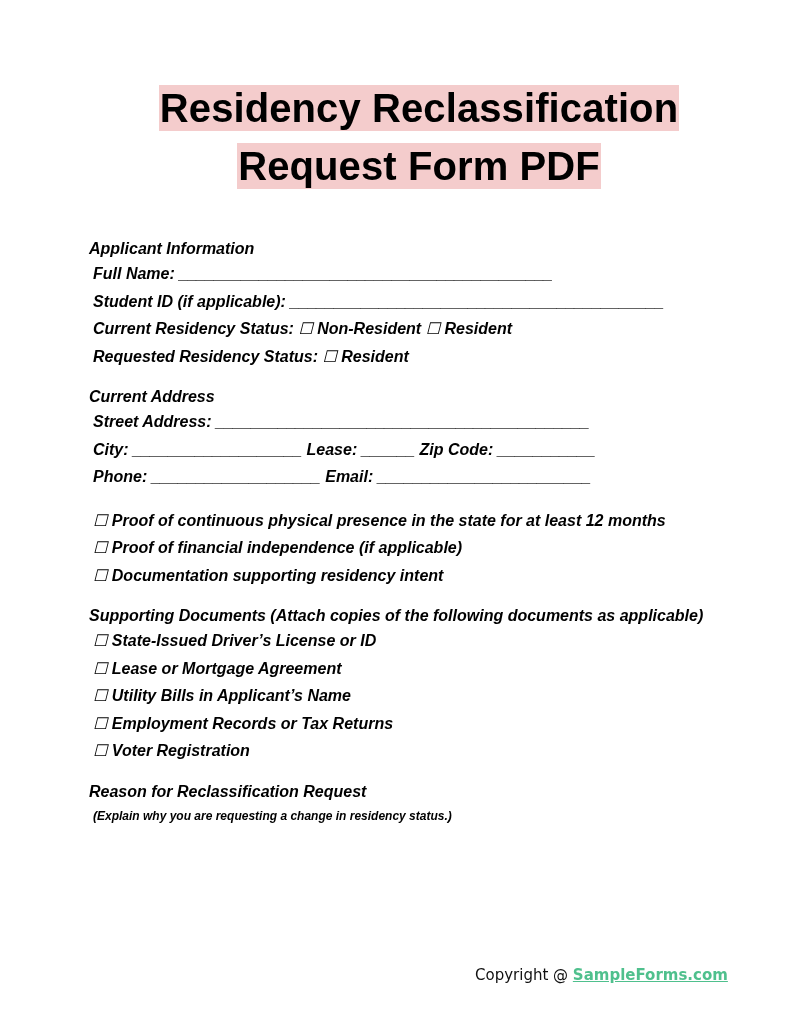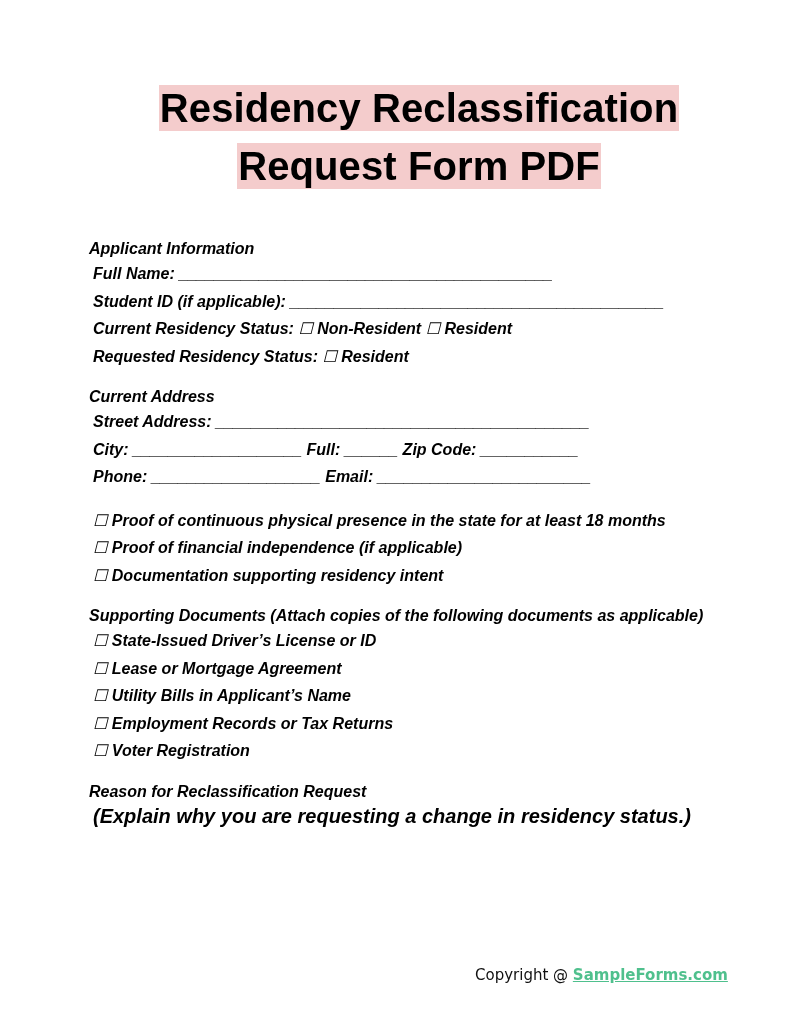--- a/index.html
+++ b/index.html
@@ -11,21 +11,21 @@
     #t1 { top: 85px; }
     #t2 { top: 143px; border-radius: 16px; }
     .content { position: absolute; left: 89px; top: 238px; width: 680px; font-style: italic; }
     .section { margin-bottom: 16px; }
     .sec-head { font-size: 16px; font-weight: bold; line-height: 22px; height: 22px;
                 font-stretch: condensed; }
     .row { font-size: 16px; font-weight: bold; line-height: 27.5px; height: 27.5px;
            padding-left: 4px; white-space: pre; }
     .row .blank { font-weight: normal; }
     .cb { font-weight: normal; font-size: 16px; }
-    .reason-row { padding-left: 4px; font-size: 20px; font-weight: bold; line-height: 27px; }
+    .reason-row { padding-left: 4px; font-size: 12px; font-weight: bold; line-height: 27px; }
     .footer { position: absolute; left: 475px; top: 966px; font-size: 15px;
               font-family: "DejaVu Sans", sans-serif; color: #111; white-space: nowrap; }
     .footer a { color: #4fc08d; font-weight: bold; text-decoration: underline; }
   </style>
 </head>
 <body>
 
 <div class="title-wrap" id="t1">
   <span class="title-line">Residency Reclassification</span>
 </div>
@@ -39,26 +39,26 @@
     <div class="sec-head">Applicant Information</div>
     <div class="row"><span>Full Name:</span> <span class="blank">__________________________________________</span></div>
     <div class="row"><span>Student ID (if applicable):</span> <span class="blank">__________________________________________</span></div>
     <div class="row"><span>Current Residency Status:</span> <span class="cb">☐</span> <span>Non-Resident</span> <span class="cb">☐</span> <span>Resident</span></div>
     <div class="row"><span>Requested Residency Status:</span> <span class="cb">☐</span> <span>Resident</span></div>
   </div>
 
   <div class="section">
     <div class="sec-head">Current Address</div>
     <div class="row"><span>Street Address:</span> <span class="blank">__________________________________________</span></div>
-    <div class="row"><span>City:</span> <span class="blank">___________________</span> <span>Full:</span> <span class="blank">______</span> <span>Zip Code:</span> <span class="blank">___________</span></div>
+    <div class="row"><span>City:</span> <span class="blank">___________________</span> <span>Lease:</span> <span class="blank">______</span> <span>Zip Code:</span> <span class="blank">___________</span></div>
     <div class="row"><span>Phone:</span> <span class="blank">___________________</span> <span>Email:</span> <span class="blank">________________________</span></div>
   </div>
 
   <div class="section">
-    <div class="row"><span class="cb">☐</span> <span>Proof of continuous physical presence in the state for at least 18 months</span></div>
+    <div class="row"><span class="cb">☐</span> <span>Proof of continuous physical presence in the state for at least 12 months</span></div>
     <div class="row"><span class="cb">☐</span> <span>Proof of financial independence (if applicable)</span></div>
     <div class="row"><span class="cb">☐</span> <span>Documentation supporting residency intent</span></div>
   </div>
 
   <div class="section">
     <div class="sec-head">Supporting Documents (Attach copies of the following documents as applicable)</div>
     <div class="row"><span class="cb">☐</span> <span>State-Issued Driver’s License or ID</span></div>
     <div class="row"><span class="cb">☐</span> <span>Lease or Mortgage Agreement</span></div>
     <div class="row"><span class="cb">☐</span> <span>Utility Bills in Applicant’s Name</span></div>
     <div class="row"><span class="cb">☐</span> <span>Employment Records or Tax Returns</span></div>

